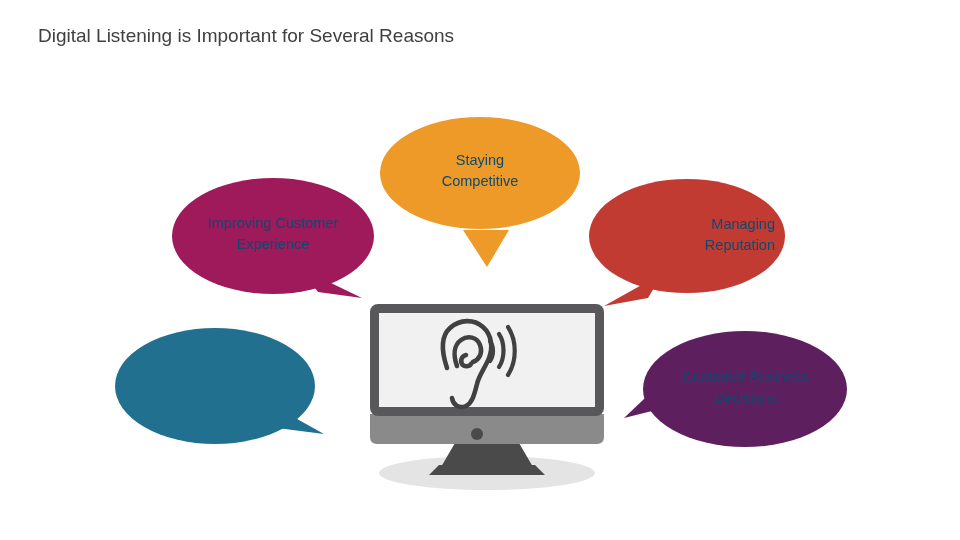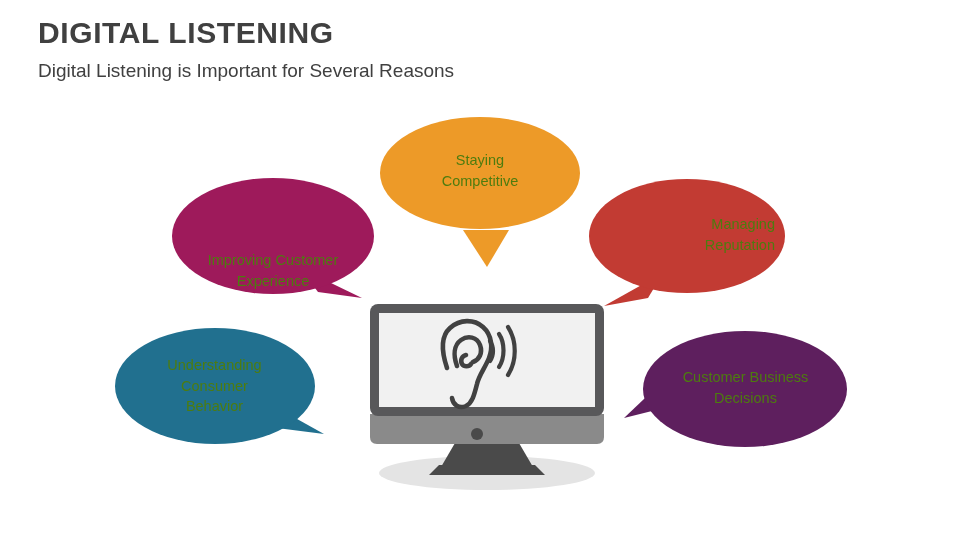--- a/index.html
+++ b/index.html
@@ -55,52 +55,51 @@
   }
   #diagram svg {
     display: block;
     width: 960px;
     height: 540px;
   }
 
   
   .bubble-label {
     position: absolute;
-    color: #4d7c0f;
+    color: #0c4a6e;
     text-align: center;
     font-family: "Liberation Sans", sans-serif;
     font-size: 14.5px;
     line-height: 1.42;
     font-weight: normal;
     pointer-events: none;
     white-space: pre-line;
   }
   #label-improving-customer-experience {
-    left: 178px;  top: 213px;  width: 190px; margin-top: 37px;
+    left: 178px;  top: 213px;  width: 190px;
   }
   #label-staying-competitive {
     left: 400px;  top: 150px;  width: 160px;
   }
   #label-managing-reputation {
     left: 600px;  top: 214px;  width: 175px; text-align: right;
   }
   #label-understanding-consumer-behavior {
     left: 122px;  top: 355px;  width: 185px;
   }
   #label-informing-business-decisions {
     left: 648px;  top: 367px;  width: 195px;
   }
 </style>
 </head>
 <body>
 
 <div id="slide">
 
   <div id="header">
-    <h1 id="page-title">DIGITAL LISTENING</h1>
     <p id="page-subtitle">Digital Listening is Important for Several Reasons</p>
   </div>
 
   <div id="diagram">
     <svg viewBox="0 0 960 540" xmlns="http://www.w3.org/2000/svg">
 
       <ellipse cx="487" cy="473" rx="108" ry="17" fill="#E4E4E4"></ellipse>
 
       <g>
         <path d="M300,268 L362,298 L318,292 Z" fill="#9E1A5B"></path>
@@ -170,20 +169,17 @@
 
   <div class="bubble-label" id="label-improving-customer-experience">Improving Customer
 Experience</div>
 
   <div class="bubble-label" id="label-staying-competitive">Staying
 Competitive</div>
 
   <div class="bubble-label" id="label-managing-reputation">Managing
 Reputation</div>
 
-  <div class="bubble-label" id="label-understanding-consumer-behavior">Understanding
-Consumer
-Behavior</div>
 
   <div class="bubble-label" id="label-informing-business-decisions">Customer Business
 Decisions</div>
 
 </div>
 
 </body></html>

